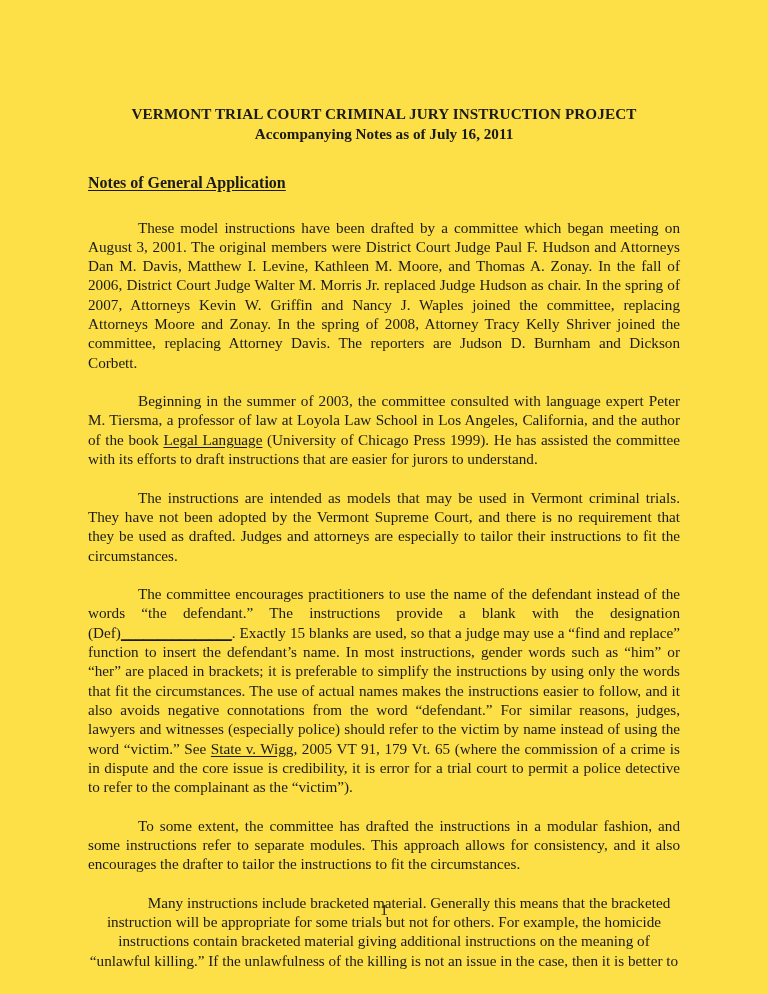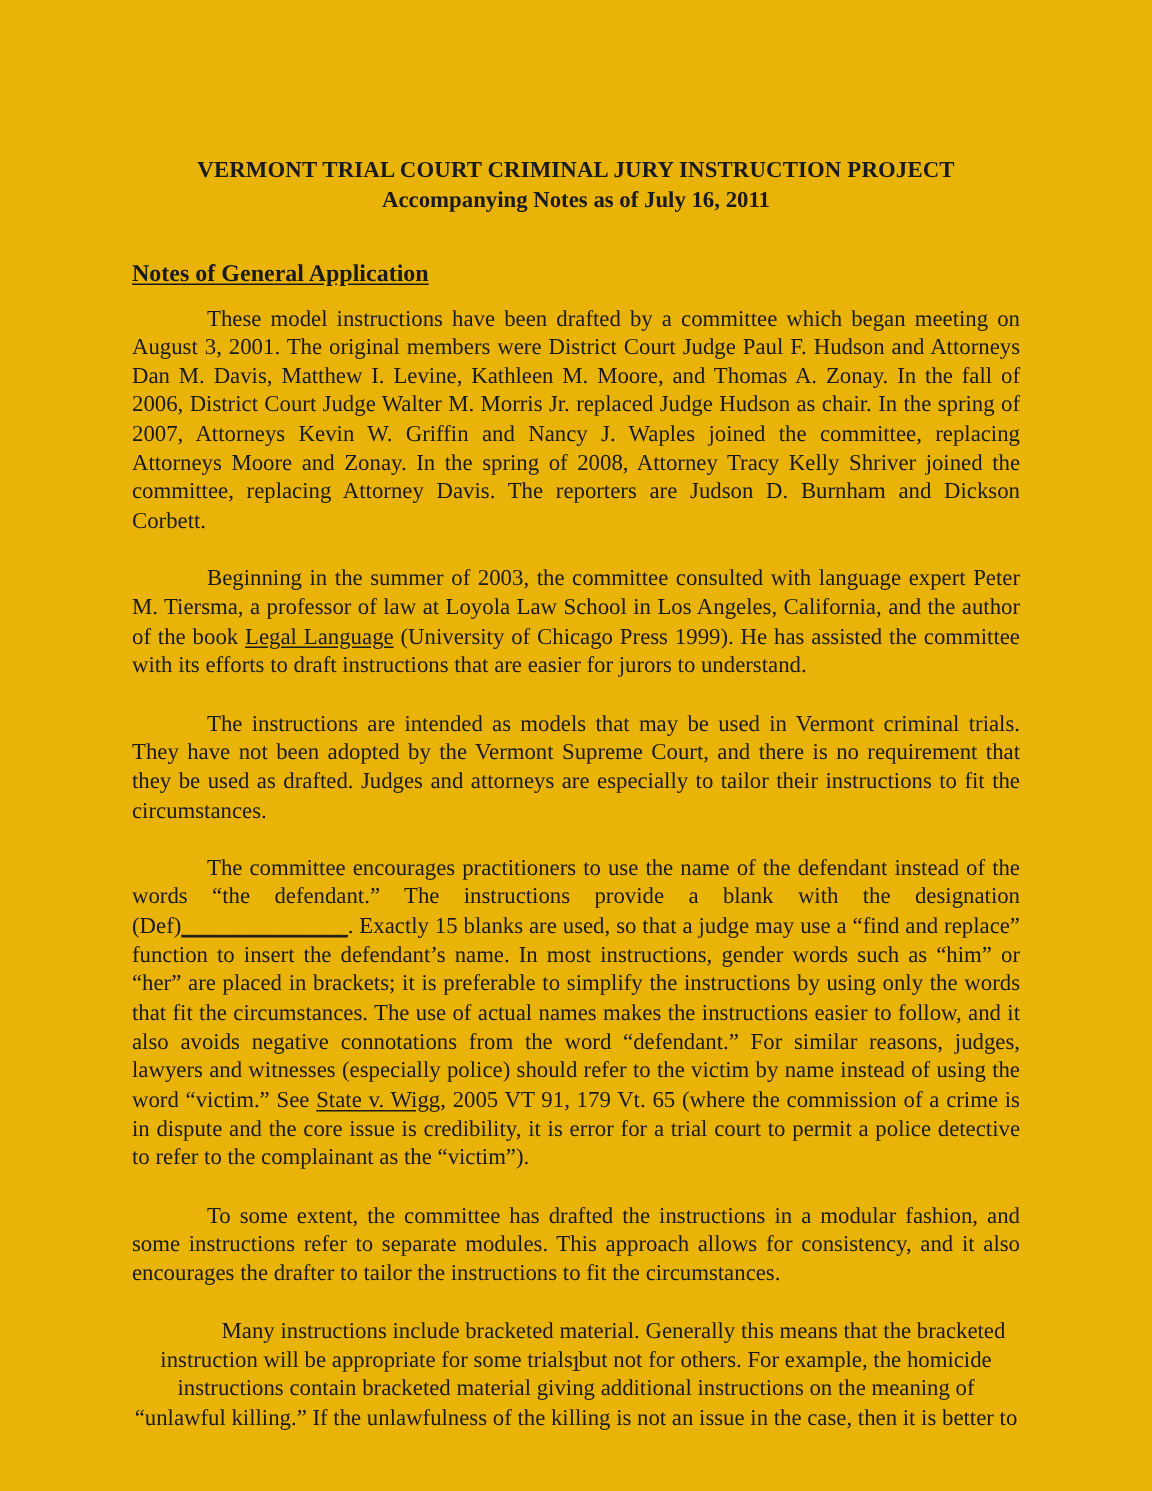--- a/index.html
+++ b/index.html
@@ -14,21 +14,21 @@
     font-family: "Liberation Serif", "DejaVu Serif", serif;
     color: #1a1a1a;
     overflow: hidden;
   }
   .page {
     position: absolute;
     left: 0;
     top: 0;
     width: 768px;
     height: 994px;
-    background: #eab308;
+    background: #fde047;
   }
   .content {
     position: absolute;
     left: 88px;
     top: 104px;
     width: 592px;
   }
   .doc-title {
     text-align: center;
     font-weight: bold;
@@ -62,21 +62,21 @@
     line-height: 19.3px;
     text-align: justify;
     text-justify: inter-word;
     text-indent: 50px;
     margin: 0;
     margin-top: 19.3px;
     -webkit-hyphens: none;
     hyphens: none;
   }
   p.body-para.first-para {
-    margin-top: 10px;
+    margin-top: 25px;
   }
   p.body-para.last-para {
     text-align: center;
   }
   .u {
     text-decoration: underline;
     text-underline-offset: 2px;
   }
   .blank-line {
     text-decoration: underline;

